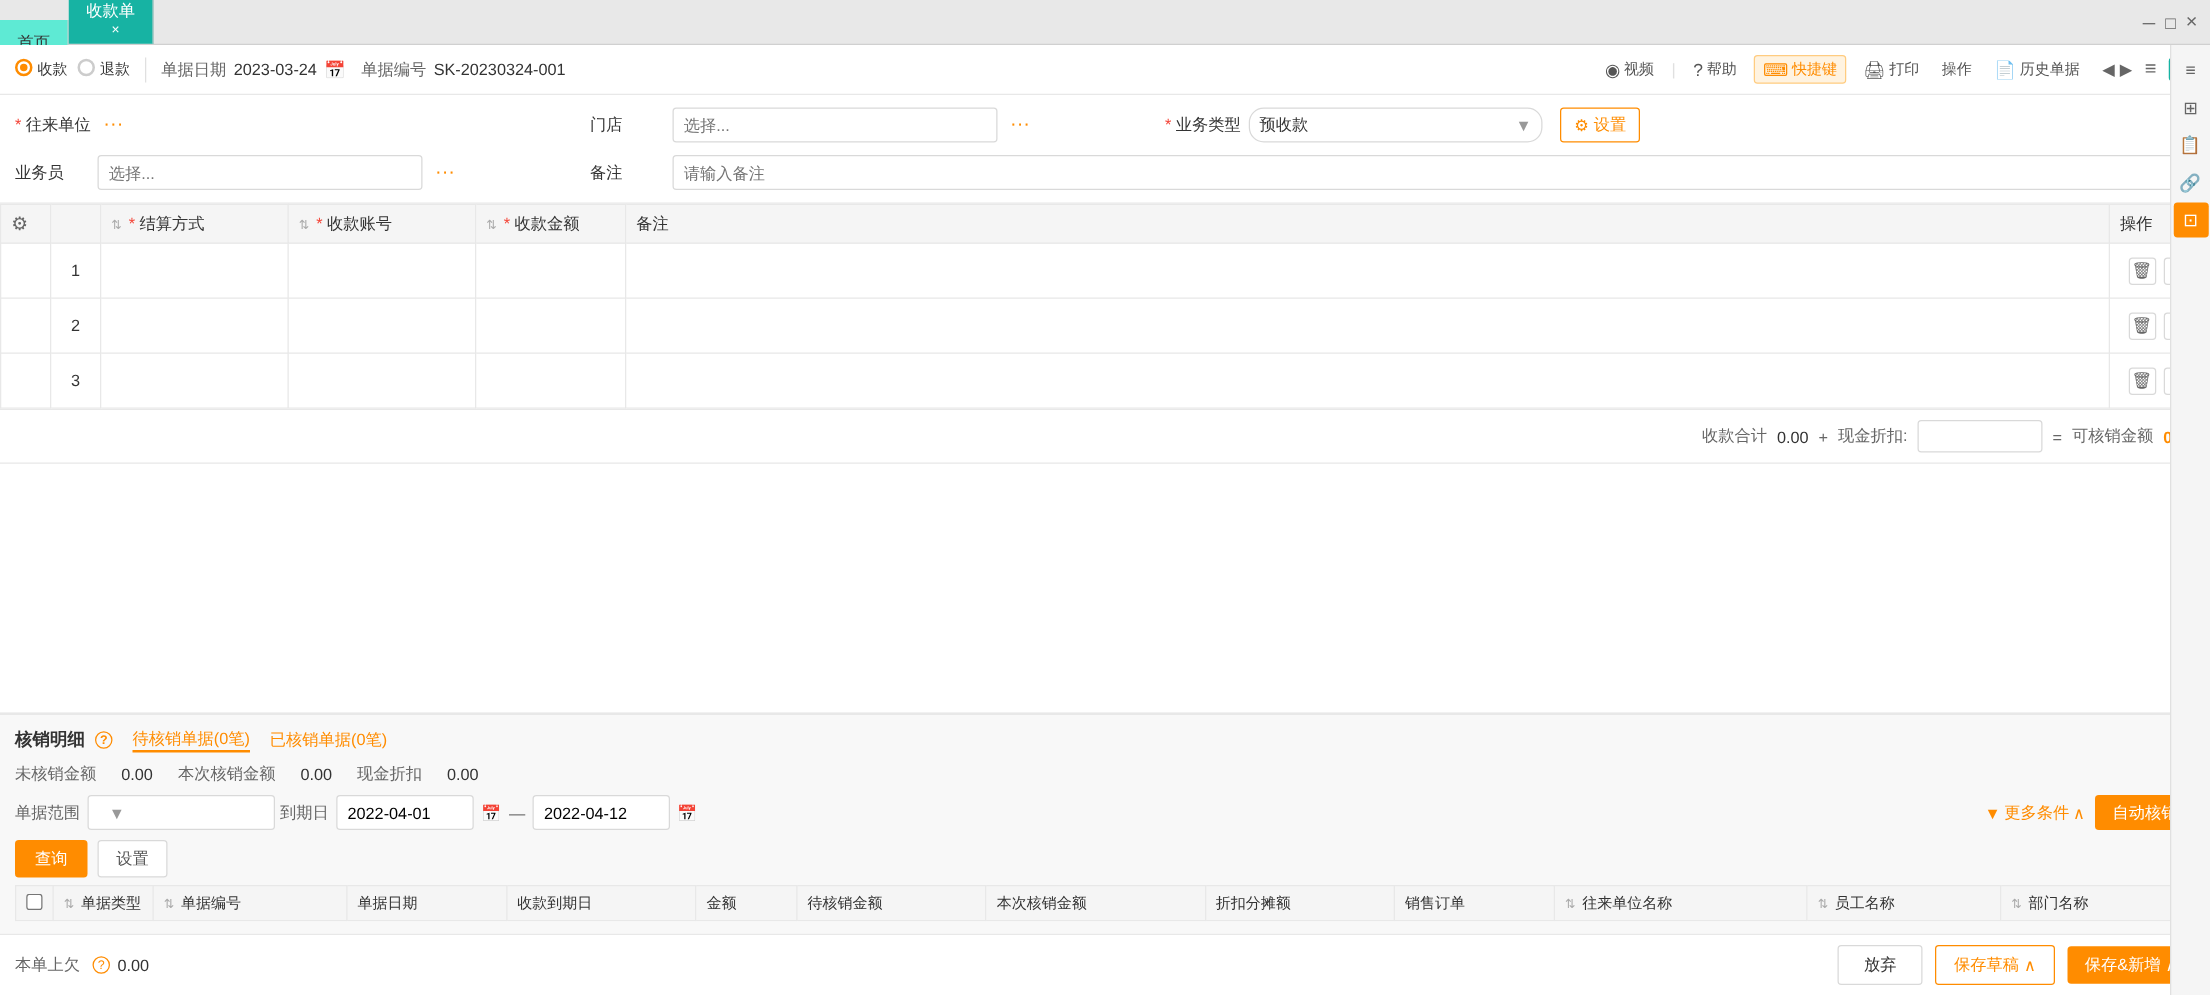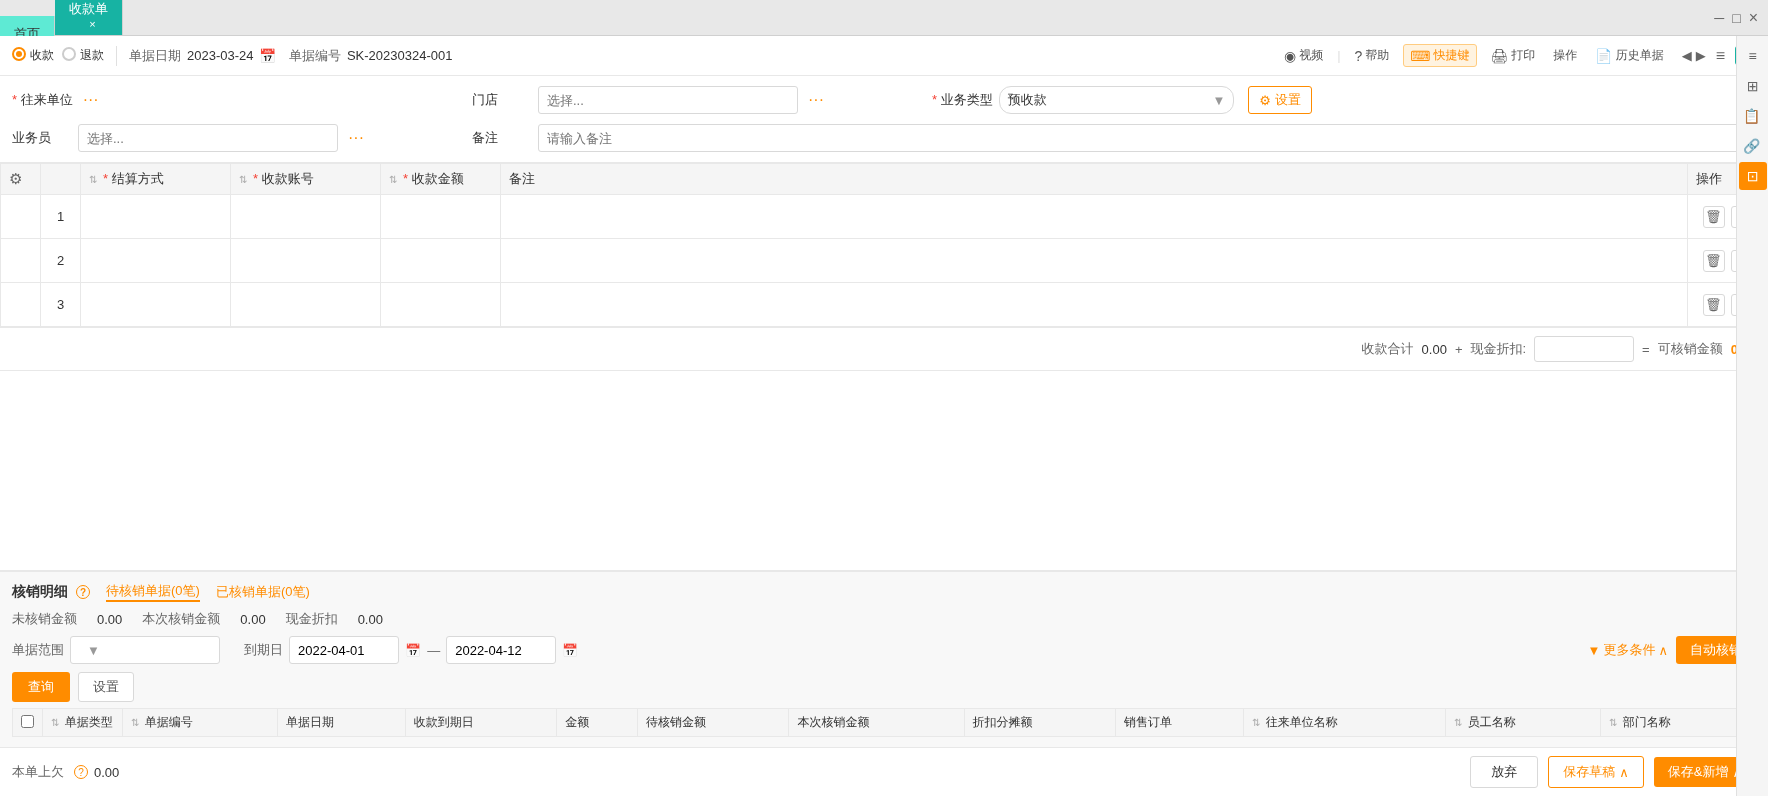--- a/index.html
+++ b/index.html
@@ -71,21 +71,21 @@
     .summary-orange { color: #ff8c00; font-weight: bold; }
     .summary-input { border: 1px solid #d9d9d9; border-radius: 3px; padding: 3px 6px; width: 100px; height: 26px; font-size: 13px; text-align: right; }
 
     
     .verify-section { background: #f8f8f8; border-top: 2px solid #e8e8e8; padding: 10px 12px; flex-shrink: 0; }
     .verify-header { display: flex; align-items: center; gap: 16px; margin-bottom: 8px; }
     .verify-title { font-size: 14px; font-weight: bold; color: #333; display: flex; align-items: center; gap: 4px; }
     .verify-tab { color: #ff8c00; cursor: pointer; font-size: 13px; }
     .verify-tab.active { color: #ff8c00; border-bottom: 2px solid #ff8c00; }
     .verify-info { display: flex; align-items: center; gap: 20px; font-size: 13px; color: #666; margin-bottom: 8px; }
-    .verify-filter { display: flex; align-items: flex-end; gap: 24px; margin-bottom: 8px; }
+    .verify-filter { display: flex; align-items: flex-end; gap: 4px; margin-bottom: 8px; }
     .verify-filter-right { margin-left: auto; display: flex; align-items: center; gap: 8px; }
     .filter-btn { color: #ff8c00; cursor: pointer; font-size: 13px; display: flex; align-items: center; gap: 3px; }
     .auto-verify-btn { background: #ff8c00; color: #fff; border: none; border-radius: 3px; padding: 5px 14px; cursor: pointer; font-size: 13px; }
     .date-range { display: flex; align-items: center; gap: 6px; }
     .date-input { border: 1px solid #d9d9d9; border-radius: 3px; padding: 0 8px; font-size: 13px; height: 28px; width: 110px; }
     .range-select { border: 1px solid #d9d9d9; border-radius: 3px; padding: 4px 8px; font-size: 13px; height: 28px; min-width: 120px; display: flex; align-items: center; background: #fff; cursor: pointer; }
     .range-arrow { margin-left: 8px; color: #999; }
     .query-btn { background: #ff8c00; color: #fff; border: none; border-radius: 3px; padding: 5px 16px; cursor: pointer; font-size: 13px; }
     .settings-btn2 { background: #fff; color: #555; border: 1px solid #d9d9d9; border-radius: 3px; padding: 5px 14px; cursor: pointer; font-size: 13px; }
 

